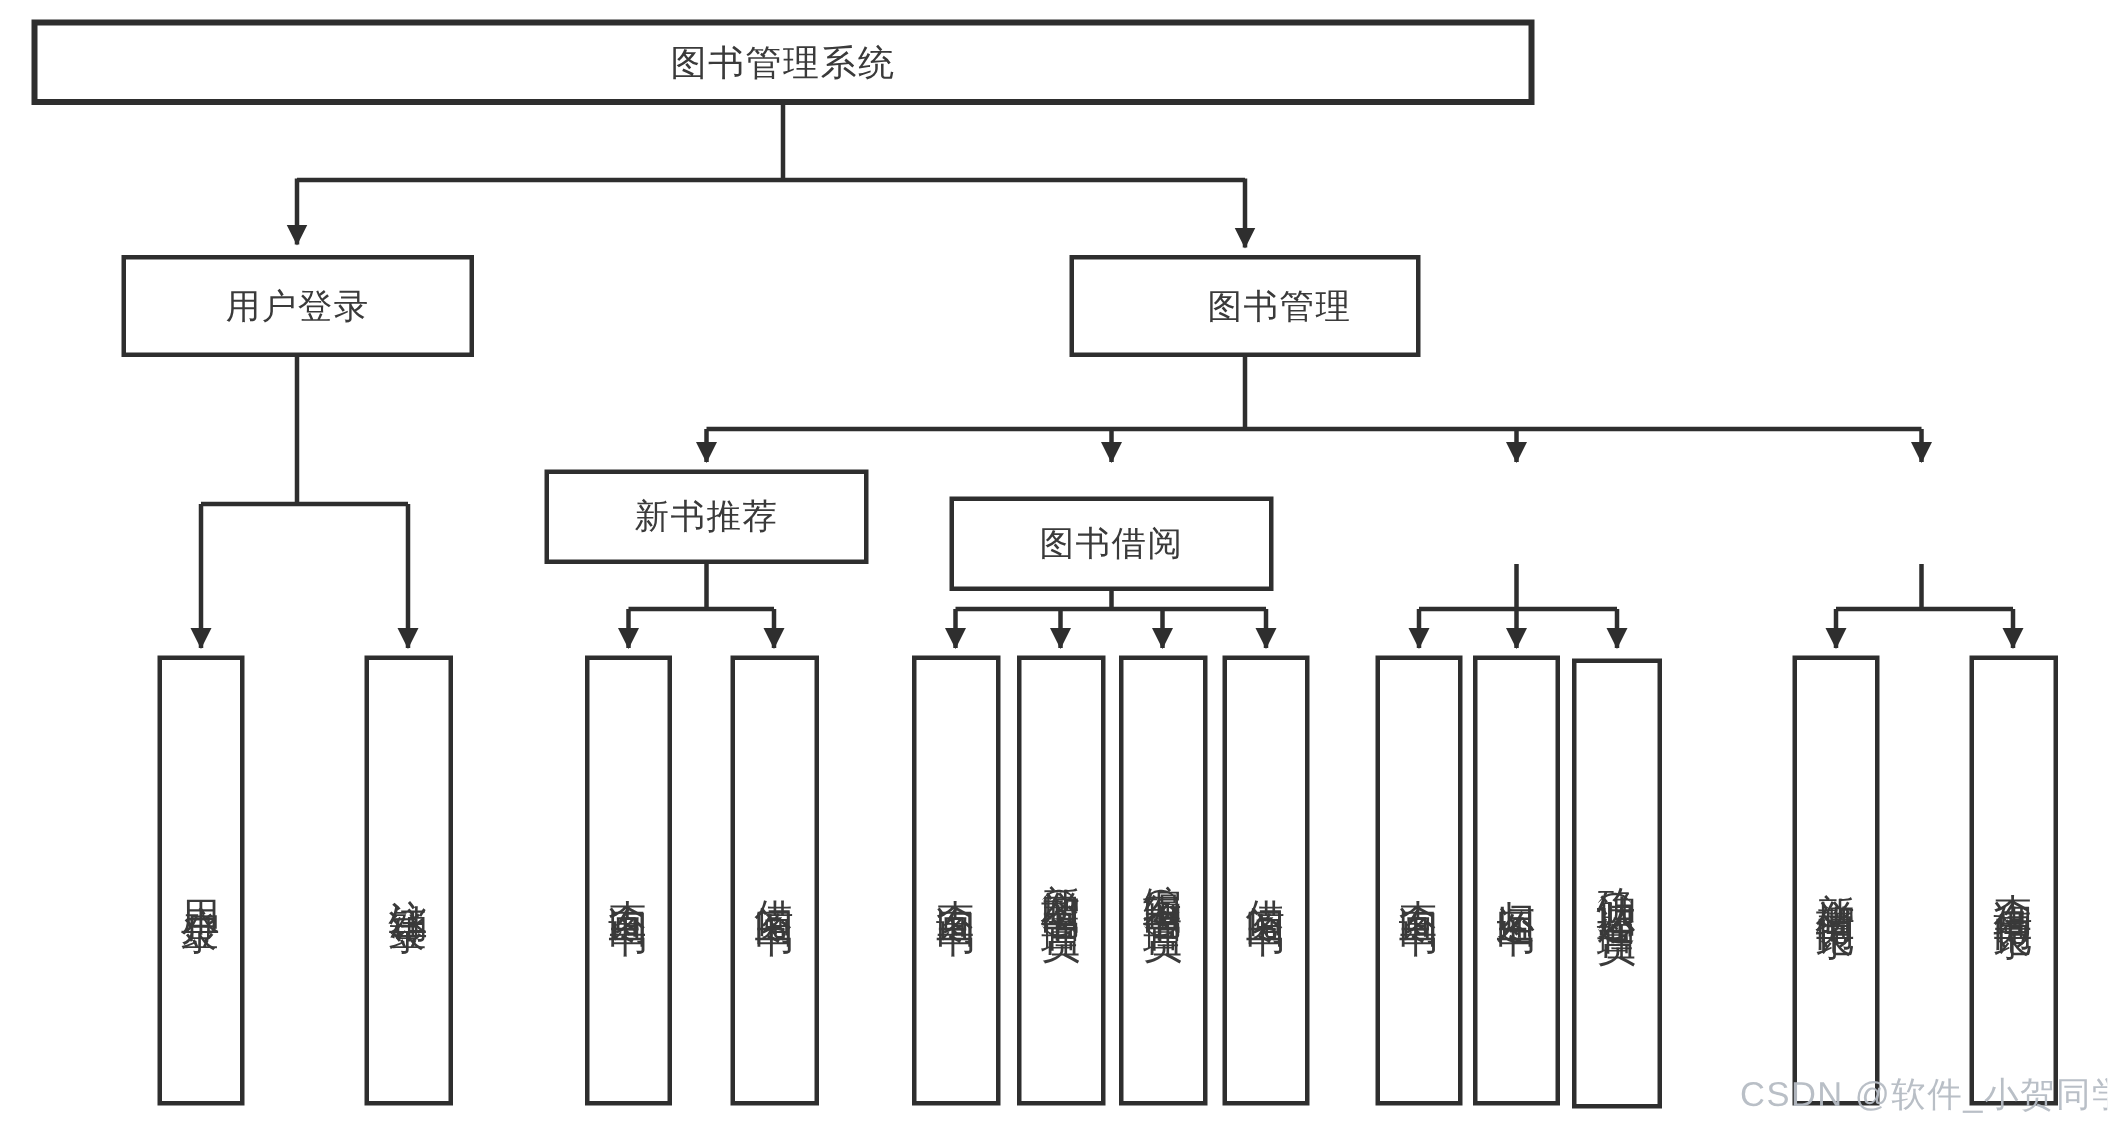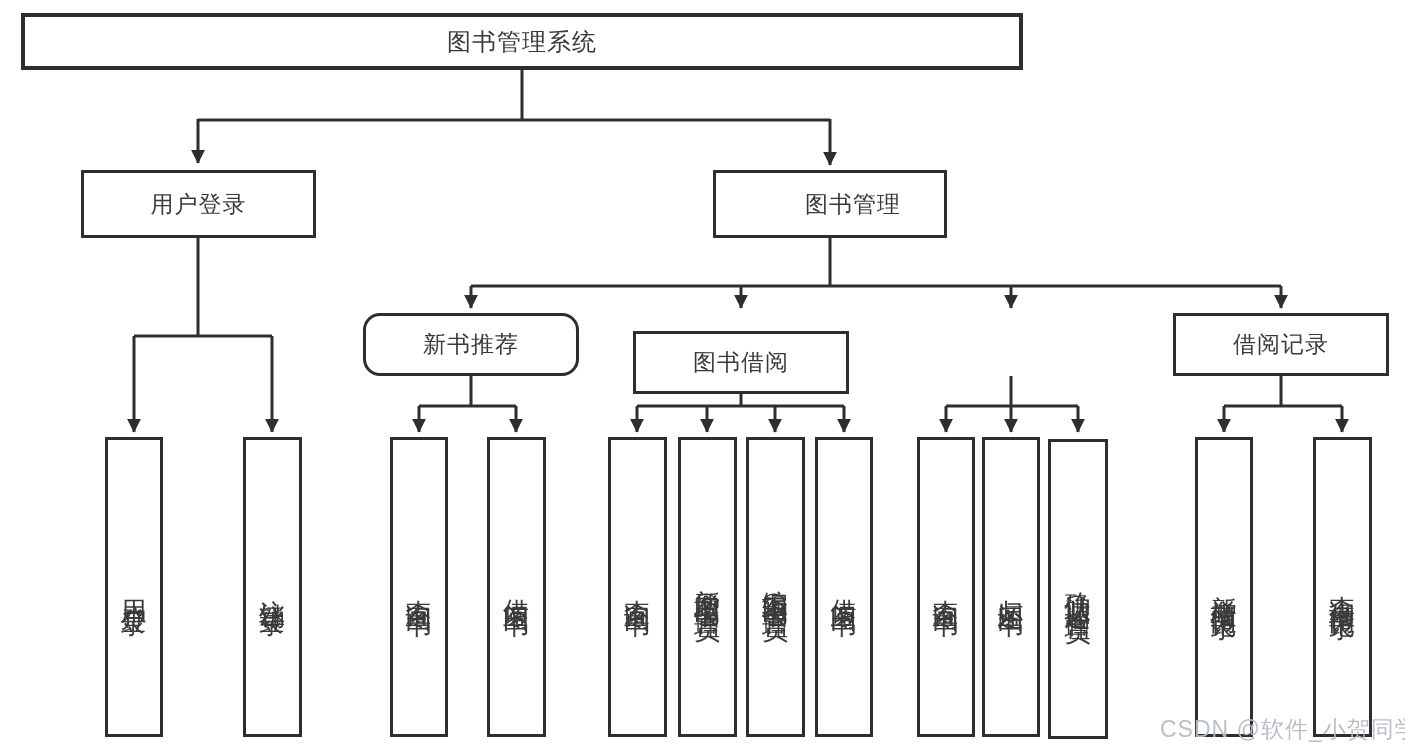--- a/index.html
+++ b/index.html
@@ -103,23 +103,22 @@
     <path d="M1281 376 V406 M1224 406 H1342" fill="none" stroke="#2e2e2e" stroke-width="3"></path>
     <line x1="1224" y1="406" x2="1224" y2="432" stroke="#2e2e2e" stroke-width="3" marker-end="url(#arrow)"></line>
     <line x1="1342" y1="406" x2="1342" y2="432" stroke="#2e2e2e" stroke-width="3" marker-end="url(#arrow)"></line>
   </svg>
 
   <div class="node root" style="left:21px; top:13px; width:1002px; height:57px;">图书管理系统</div>
 
   <div class="node h2" style="left:81px; top:170px; width:235px; height:68px;">用户登录</div>
   <div class="node h2" style="left:713px; top:170px; width:234px; height:68px;padding-left:46px;">图书管理</div>
 
-  <div class="node h3" style="left:363px; top:313px; width:216px; height:63px;border-radius:17px;">新书推荐</div>
+  <div class="node h3" style="left:363px; top:313px; width:216px; height:63px;">新书推荐</div>
   <div class="node h3" style="left:633px; top:331px; width:216px; height:63px;text-align:right;">图书借阅</div>
-  <div class="node h3" style="left:1173px; top:313px; width:216px; height:63px;">借阅记录</div>
 
   <div class="node vleaf" style="left:105px; top:437px; width:58px; height:300px;">用户登录</div>
   <div class="node vleaf" style="left:243px; top:437px; width:59px; height:300px;">注销登录</div>
 
   <div class="node vleaf" style="left:390px; top:437px; width:58px; height:300px;">查询图书</div>
   <div class="node vleaf" style="left:487px; top:437px; width:59px; height:300px;">借阅图书</div>
 
   <div class="node vleaf" style="left:608px; top:437px; width:59px; height:300px;">查询图书</div>
   <div class="node vleaf" style="left:678px; top:437px; width:59px; height:300px;">新增图书（管理员）</div>
   <div class="node vleaf" style="left:746px; top:437px; width:59px; height:300px;">编辑图书（管理员）</div>

